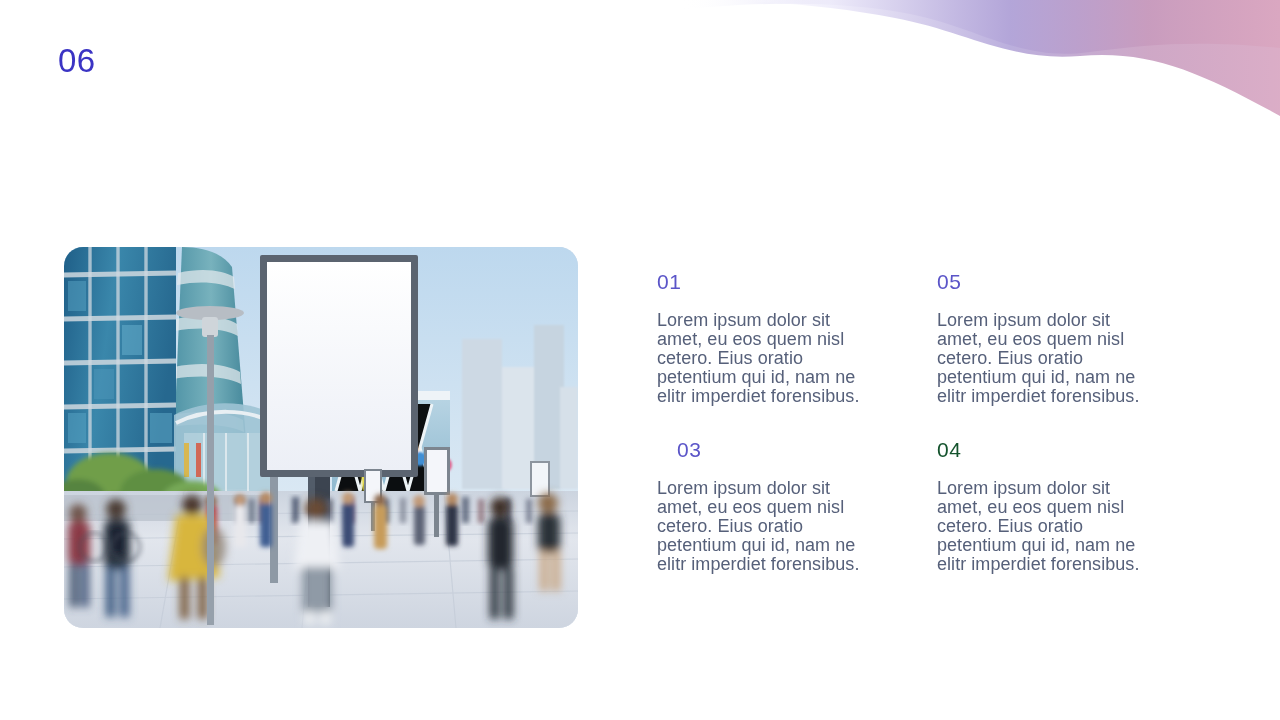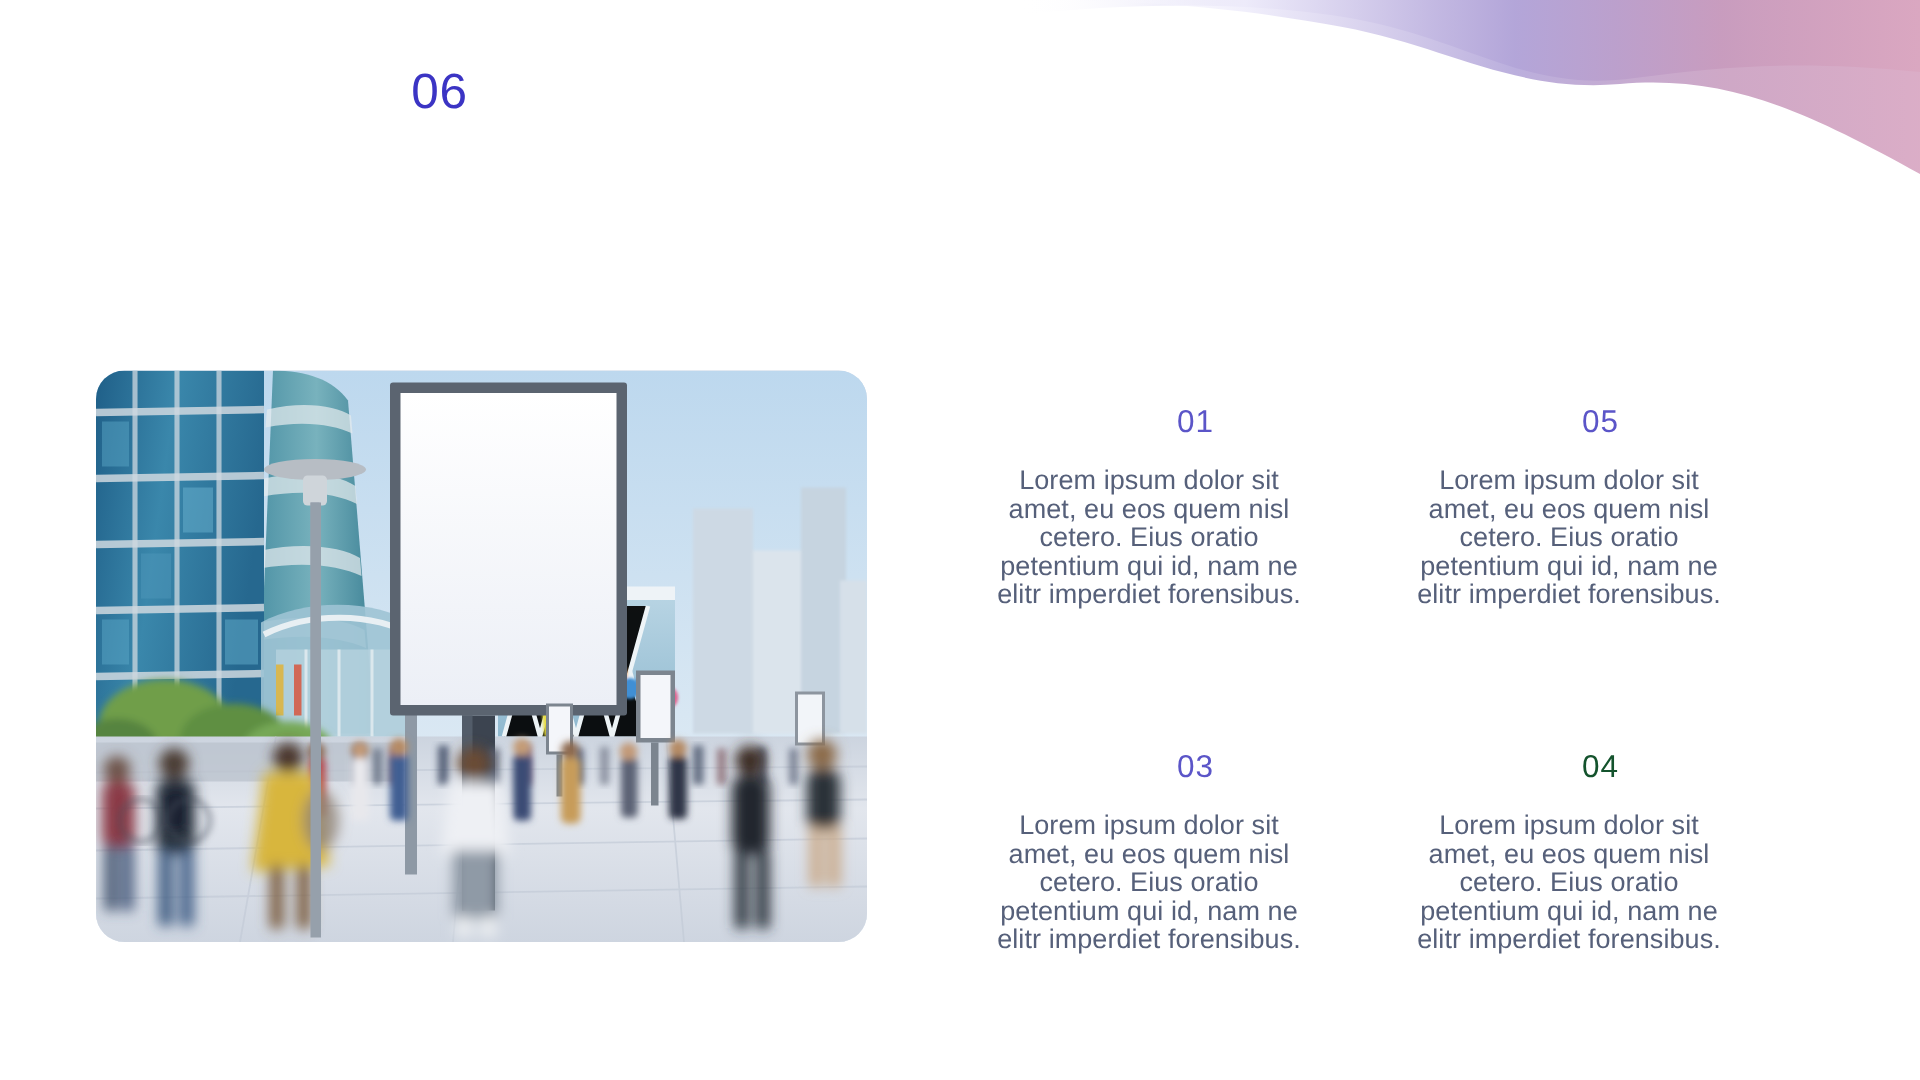--- a/index.html
+++ b/index.html
@@ -2,21 +2,21 @@
 <html><head>
 <meta charset="utf-8">
 <style>
   * { margin:0; padding:0; box-sizing:border-box; }
   html, body {
     width:1280px; height:720px;
     background:#ffffff;
     font-family:"Liberation Sans", sans-serif;
     overflow:hidden;
   }
-  .slide { position:relative; width:1280px; height:720px; background:#fff;text-align:center; }
+  .slide { position:relative; width:1280px; height:720px; background:#fff; }
 
   
   .wave-wrap {
     position:absolute; top:0; right:0;
     width:600px; height:135px;
     pointer-events:none;
   }
   .wave-wrap svg { display:block; width:100%; height:100%; }
 
   
@@ -39,21 +39,21 @@
   }
   .photo svg { display:block; width:100%; height:100%; }
 
   
   .items-grid {
     position:absolute; left:657px; top:270px;
     width:540px;
     display:grid;
     grid-template-columns:280px 260px;
     grid-template-rows:auto auto;
-    row-gap:94px;
+    row-gap:32px;
   }
   .item-num {
     font-size:21px; font-weight:400; line-height:1.1;
     letter-spacing:0.6px;
   }
   .item-body {
     margin-top:18px;
     font-size:18px; line-height:19px;
     max-width:218px;
     letter-spacing:0.05px;
@@ -372,21 +372,21 @@
       <div class="item-num" style="color:#5b55c8;">01</div>
       <p class="item-body" style="color:#56607a;">Lorem ipsum dolor sit amet, eu eos quem nisl cetero. Eius oratio petentium qui id, nam ne elitr imperdiet forensibus.</p>
     </div>
 
     <div class="item">
       <div class="item-num" style="color:#5b55c8;">05</div>
       <p class="item-body" style="color:#56607a;">Lorem ipsum dolor sit amet, eu eos quem nisl cetero. Eius oratio petentium qui id, nam ne elitr imperdiet forensibus.</p>
     </div>
 
     <div class="item">
-      <div class="item-num" style="color:#5b55c8;">03</div>
+      <div class="item-num" style="color:#5b55c8;margin-left:20px;">03</div>
       <p class="item-body" style="color:#56607a;">Lorem ipsum dolor sit amet, eu eos quem nisl cetero. Eius oratio petentium qui id, nam ne elitr imperdiet forensibus.</p>
     </div>
 
     <div class="item">
       <div class="item-num" style="color:#14532d;">04</div>
       <p class="item-body" style="color:#56607a;">Lorem ipsum dolor sit amet, eu eos quem nisl cetero. Eius oratio petentium qui id, nam ne elitr imperdiet forensibus.</p>
     </div>
 
   </div>
 </div>

